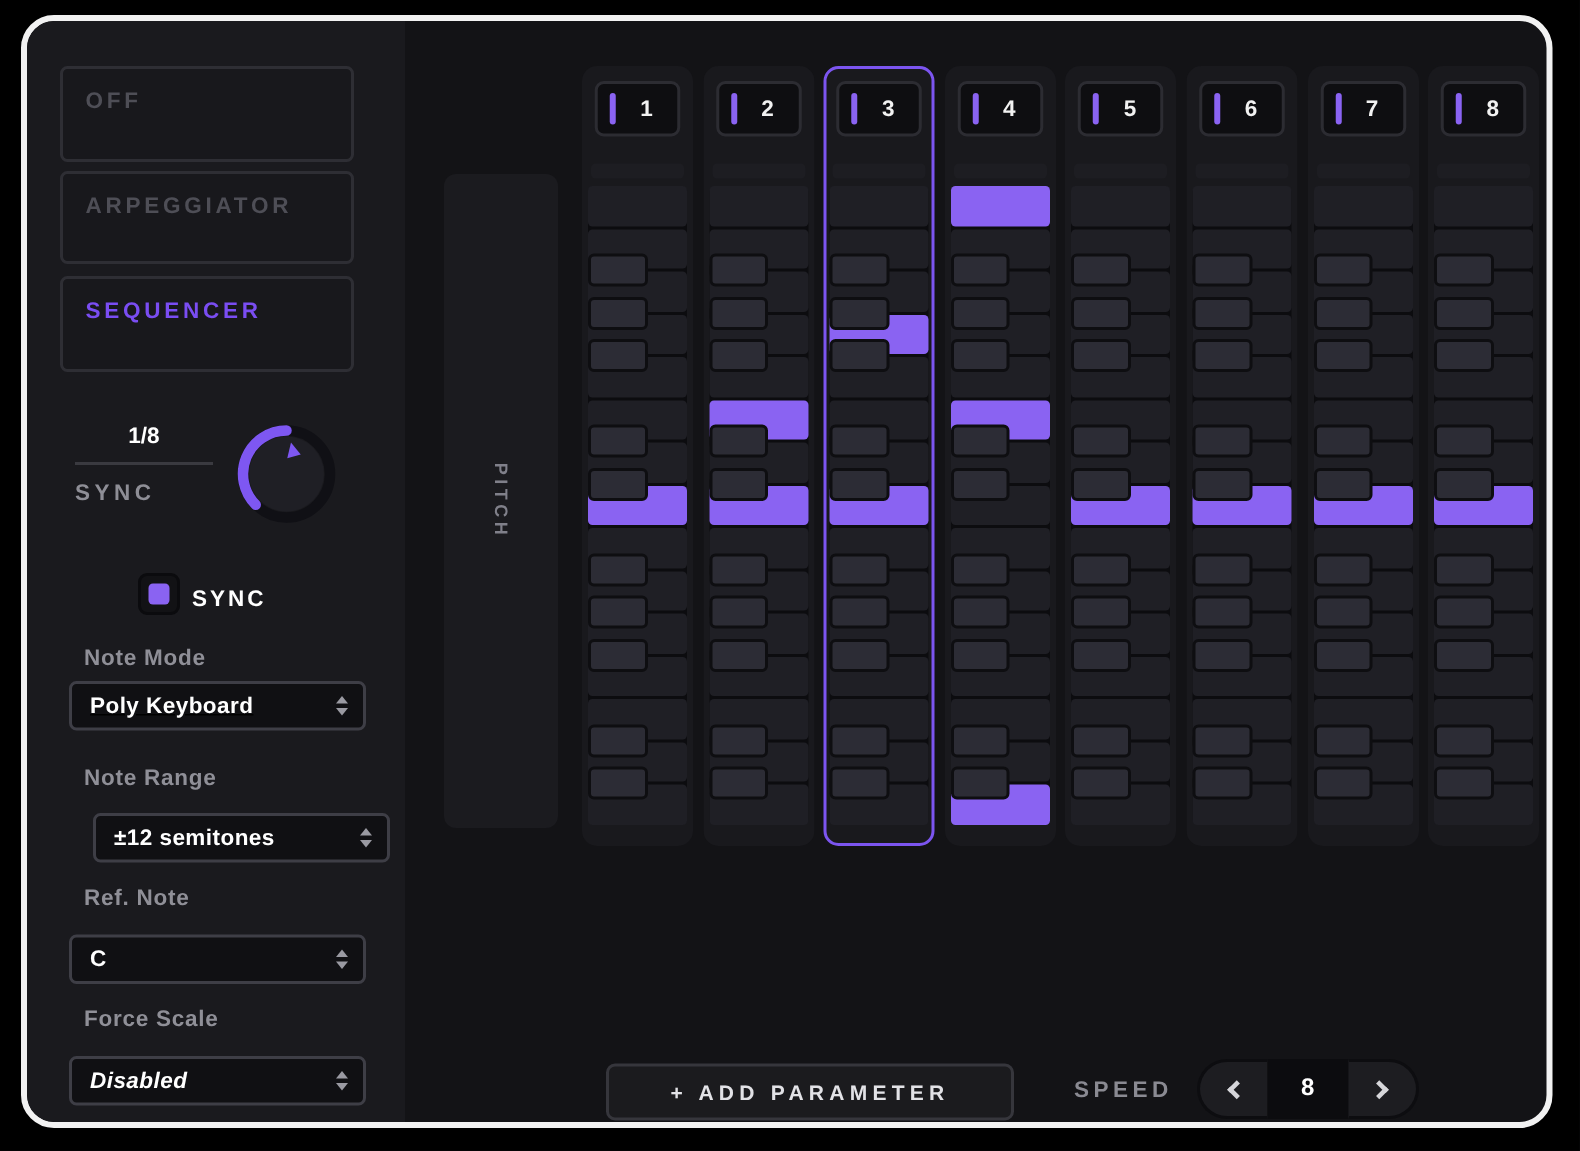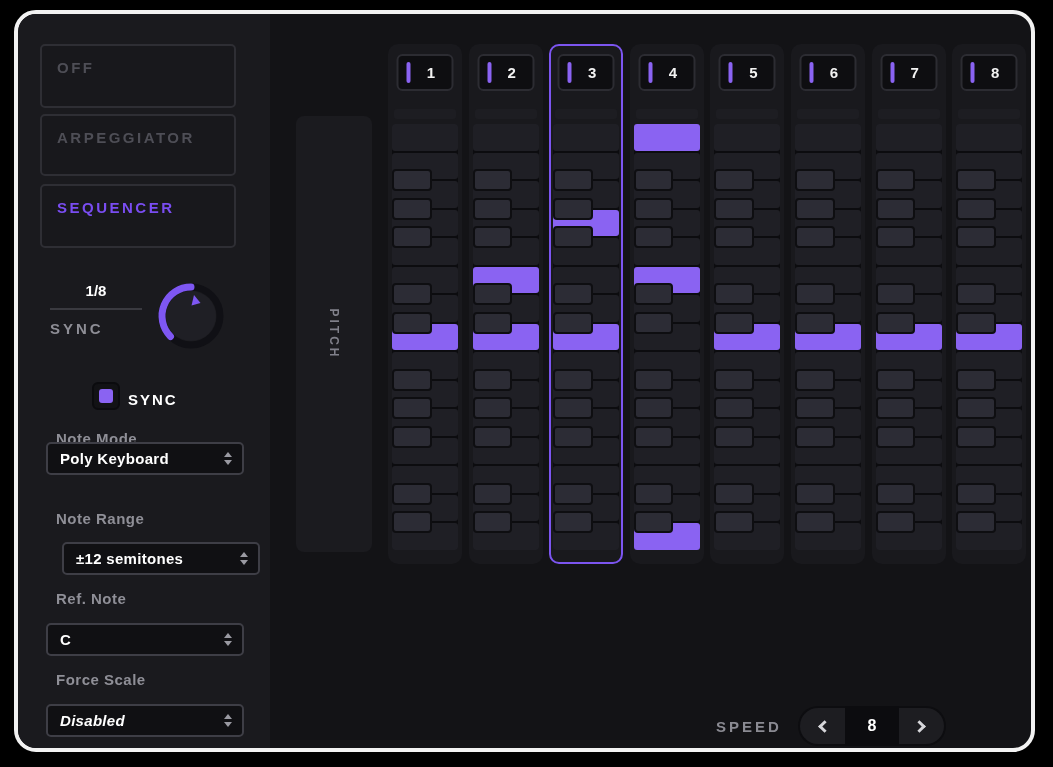--- a/index.html
+++ b/index.html
@@ -123,21 +123,21 @@
       <path d="M 39 15 L 45.5 23 L 36.5 25.5 Z" fill="#7e57f2"></path>
     </svg>
 
     <div class="sync-box">
       <div class="fill"></div>
     </div>
     <div class="sync-label">SYNC</div>
 
     <div id="fields">
         <div class="field-label" style="top: 416px;">Note Mode</div>
-        <div class="dropdown" style="top: 428px;">
+        <div class="dropdown" style="top: 440px; text-decoration: underline;">
           <span class="val">Poly Keyboard</span>
           <span class="dd-chevrons">
             <span class="up"></span>
             <span class="down"></span>
           </span>
         </div>
         <div class="field-label" style="top: 496px;">Note Range</div>
         <div class="dropdown" style="top: 528px; margin-left: 16px;">
           <span class="val">±12 semitones</span>
           <span class="dd-chevrons">
@@ -436,20 +436,21 @@
           <div class="bkey" style="top: 187.5px;"></div>
           <div class="bkey" style="top: 244.5px;"></div>
           <div class="bkey" style="top: 273px;"></div>
           <div class="bkey" style="top: 301.5px;"></div>
           <div class="bkey" style="top: 358.5px;"></div>
           <div class="bkey" style="top: 387px;"></div>
         </div>
       </div>
     </div>
 
+  <div class="add-param">+ ADD PARAMETER</div>
 
   <div class="steps-group">
     <span class="steps-label">SPEED</span>
     <div class="stepper">
       <div class="step-btn left">
         <span class="chev l"></span>
       </div>
       <div class="steps-value">8</div>
       <div class="step-btn right">
         <span class="chev r"></span>

